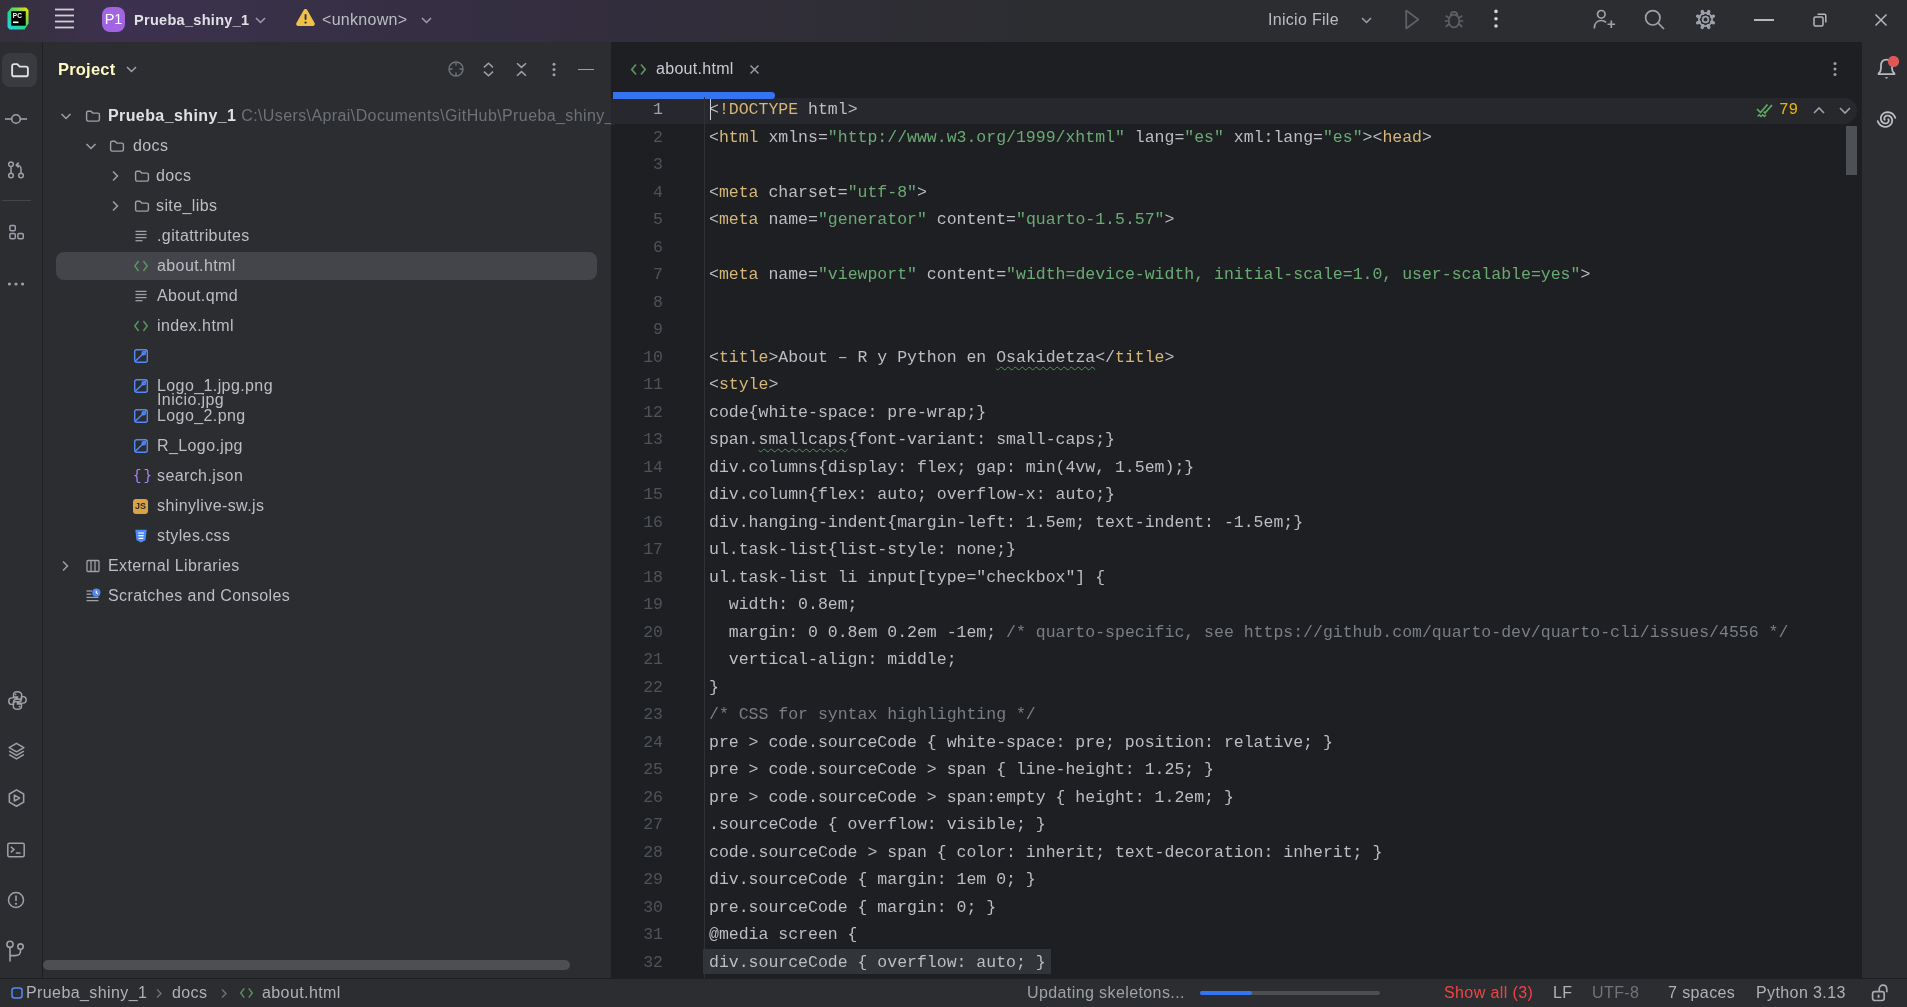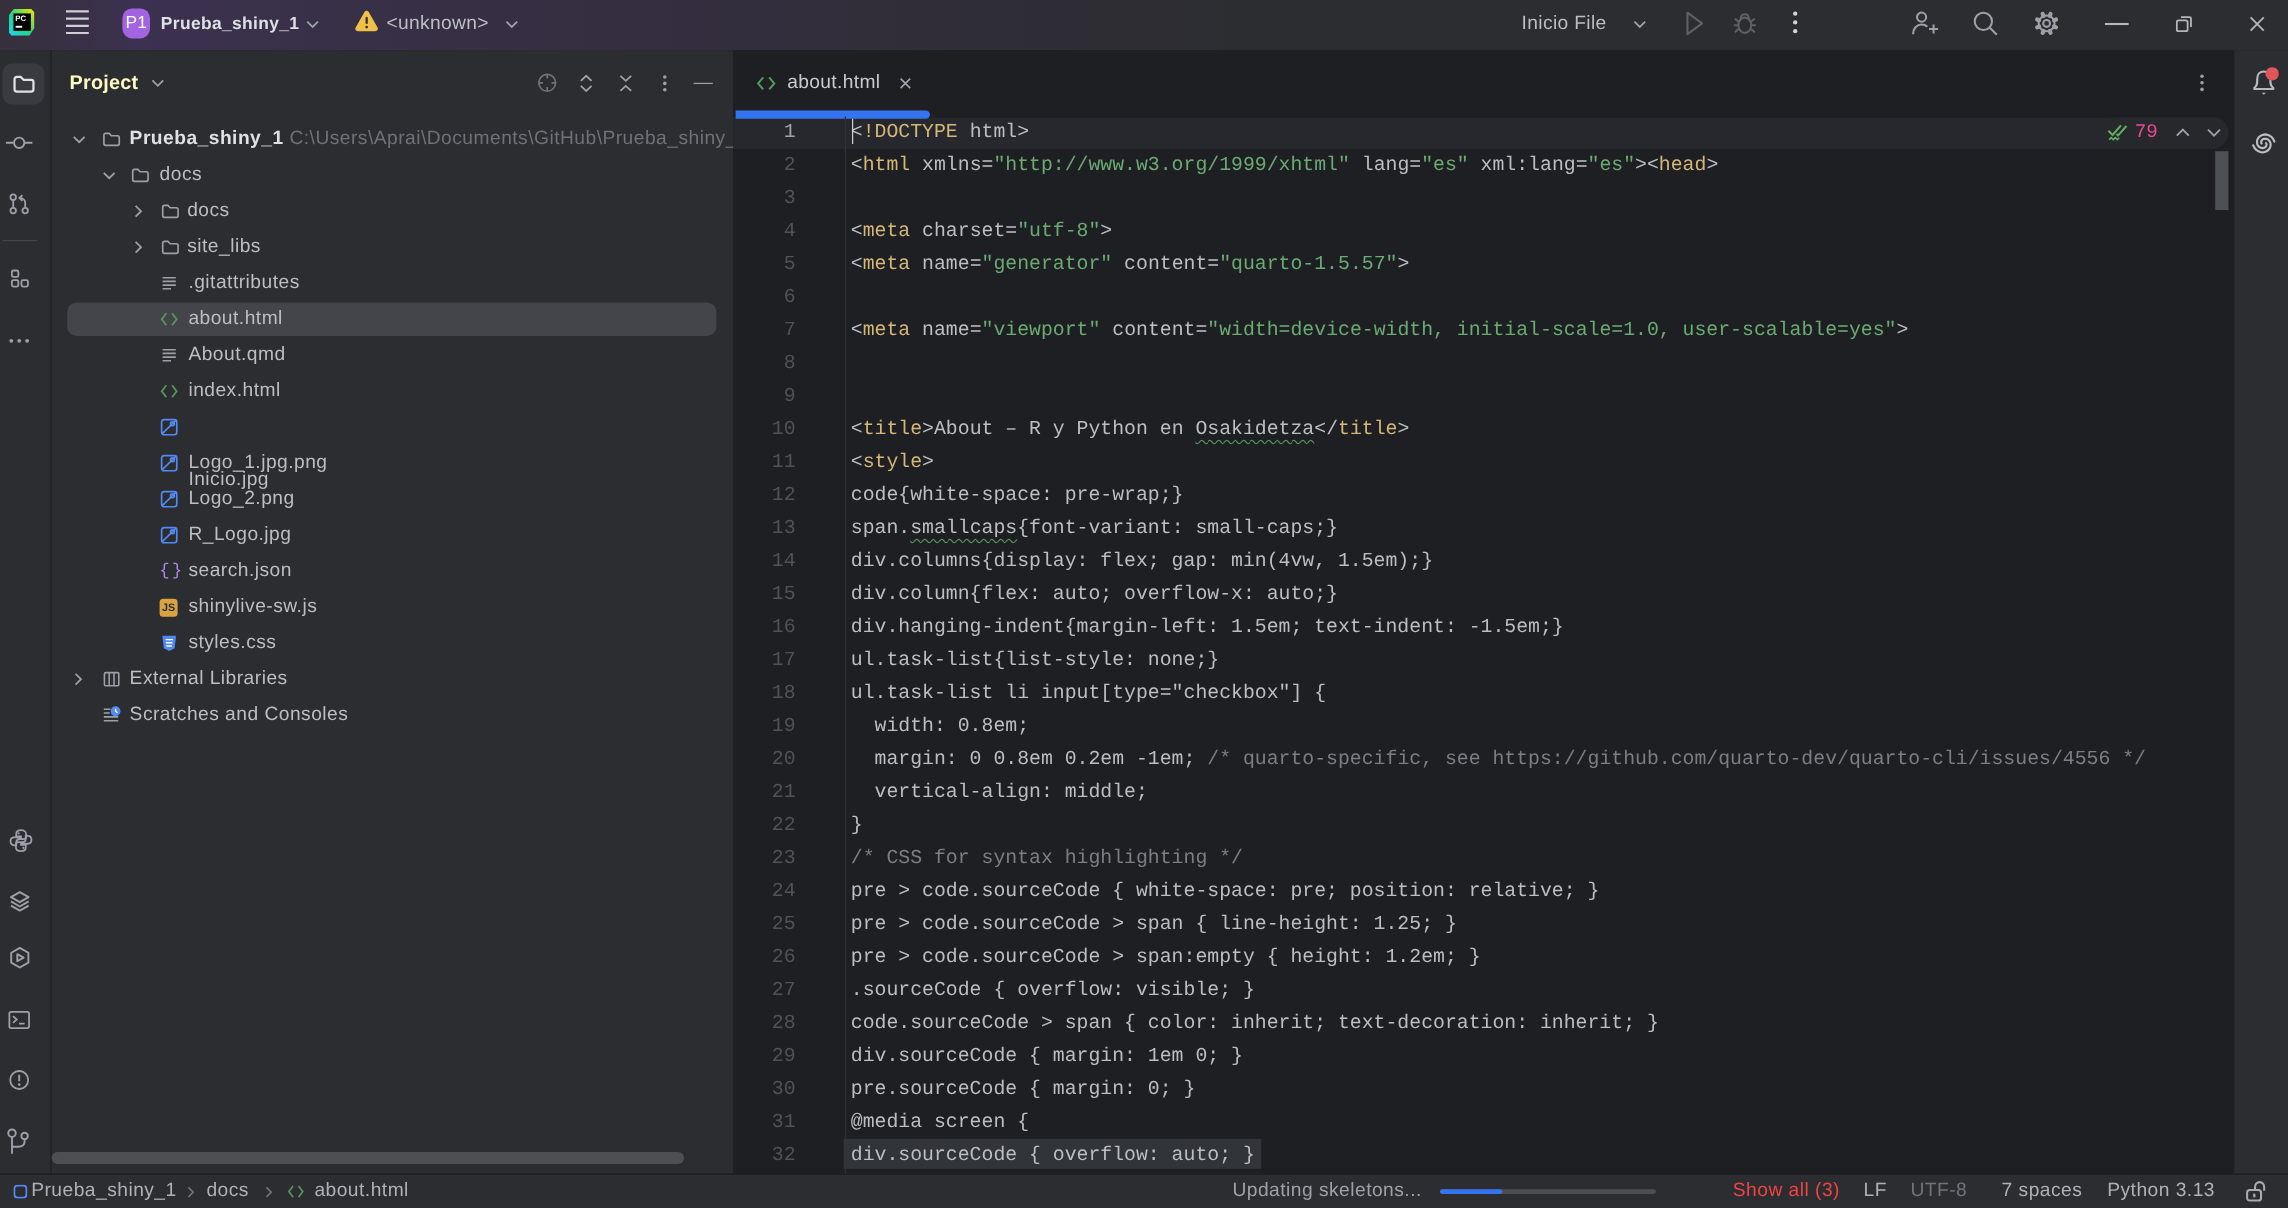--- a/index.html
+++ b/index.html
@@ -471,21 +471,21 @@
         <circle cx="8" cy="9" r="1.5" fill="#9da0a8"></circle>
         <circle cx="8" cy="14.5" r="1.5" fill="#9da0a8"></circle>
     </svg>
 
     <div class="abs" style="left:1751px;top:98px;width:106px;height:25px;border-radius:12px;background:#26282b;"></div>
     <svg class="abs" style="left:1755px;top:100px;" width="21" height="21" viewBox="0 0 21 21">
       <path d="M2 9 L5.5 12.5 L12.5 4.5" fill="none" stroke="#5fad65" stroke-width="1.7"></path>
       <path d="M8.7 11.6 L10 13 L17 5" fill="none" stroke="#5fad65" stroke-width="1.7"></path>
       <path d="M2.6 16.4 l1.7-1.7 l1.7 1.7 l1.7-1.7 l1.7 1.7 l1.6-1.6" fill="none" stroke="#5fad65" stroke-width="1.4"></path>
     </svg>
-    <div class="abs" style="left:1779px;top:98px;height:25px;line-height:25px;font-family:'Liberation Mono',monospace;font-size:16px;color:#ec4899;">79</div>
+    <div class="abs" style="left:1779px;top:98px;height:25px;line-height:25px;font-family:'Liberation Mono',monospace;font-size:16px;color:#eab308;">79</div>
     <svg class="abs" style="left:1812px;top:105px;" width="14" height="11" viewBox="0 0 14 11">
       <path d="M2 8 L7 3 L12 8" fill="none" stroke="#9da0a8" stroke-width="1.6"></path>
     </svg>
     <svg class="abs" style="left:1838px;top:105px;" width="14" height="11" viewBox="0 0 14 11">
       <path d="M2 3 L7 8 L12 3" fill="none" stroke="#9da0a8" stroke-width="1.6"></path>
     </svg>
     <div class="abs" style="left:1846px;top:126px;width:11px;height:49px;background:#4d5055;"></div>
   </div>
 
   <div id="rs-content">

